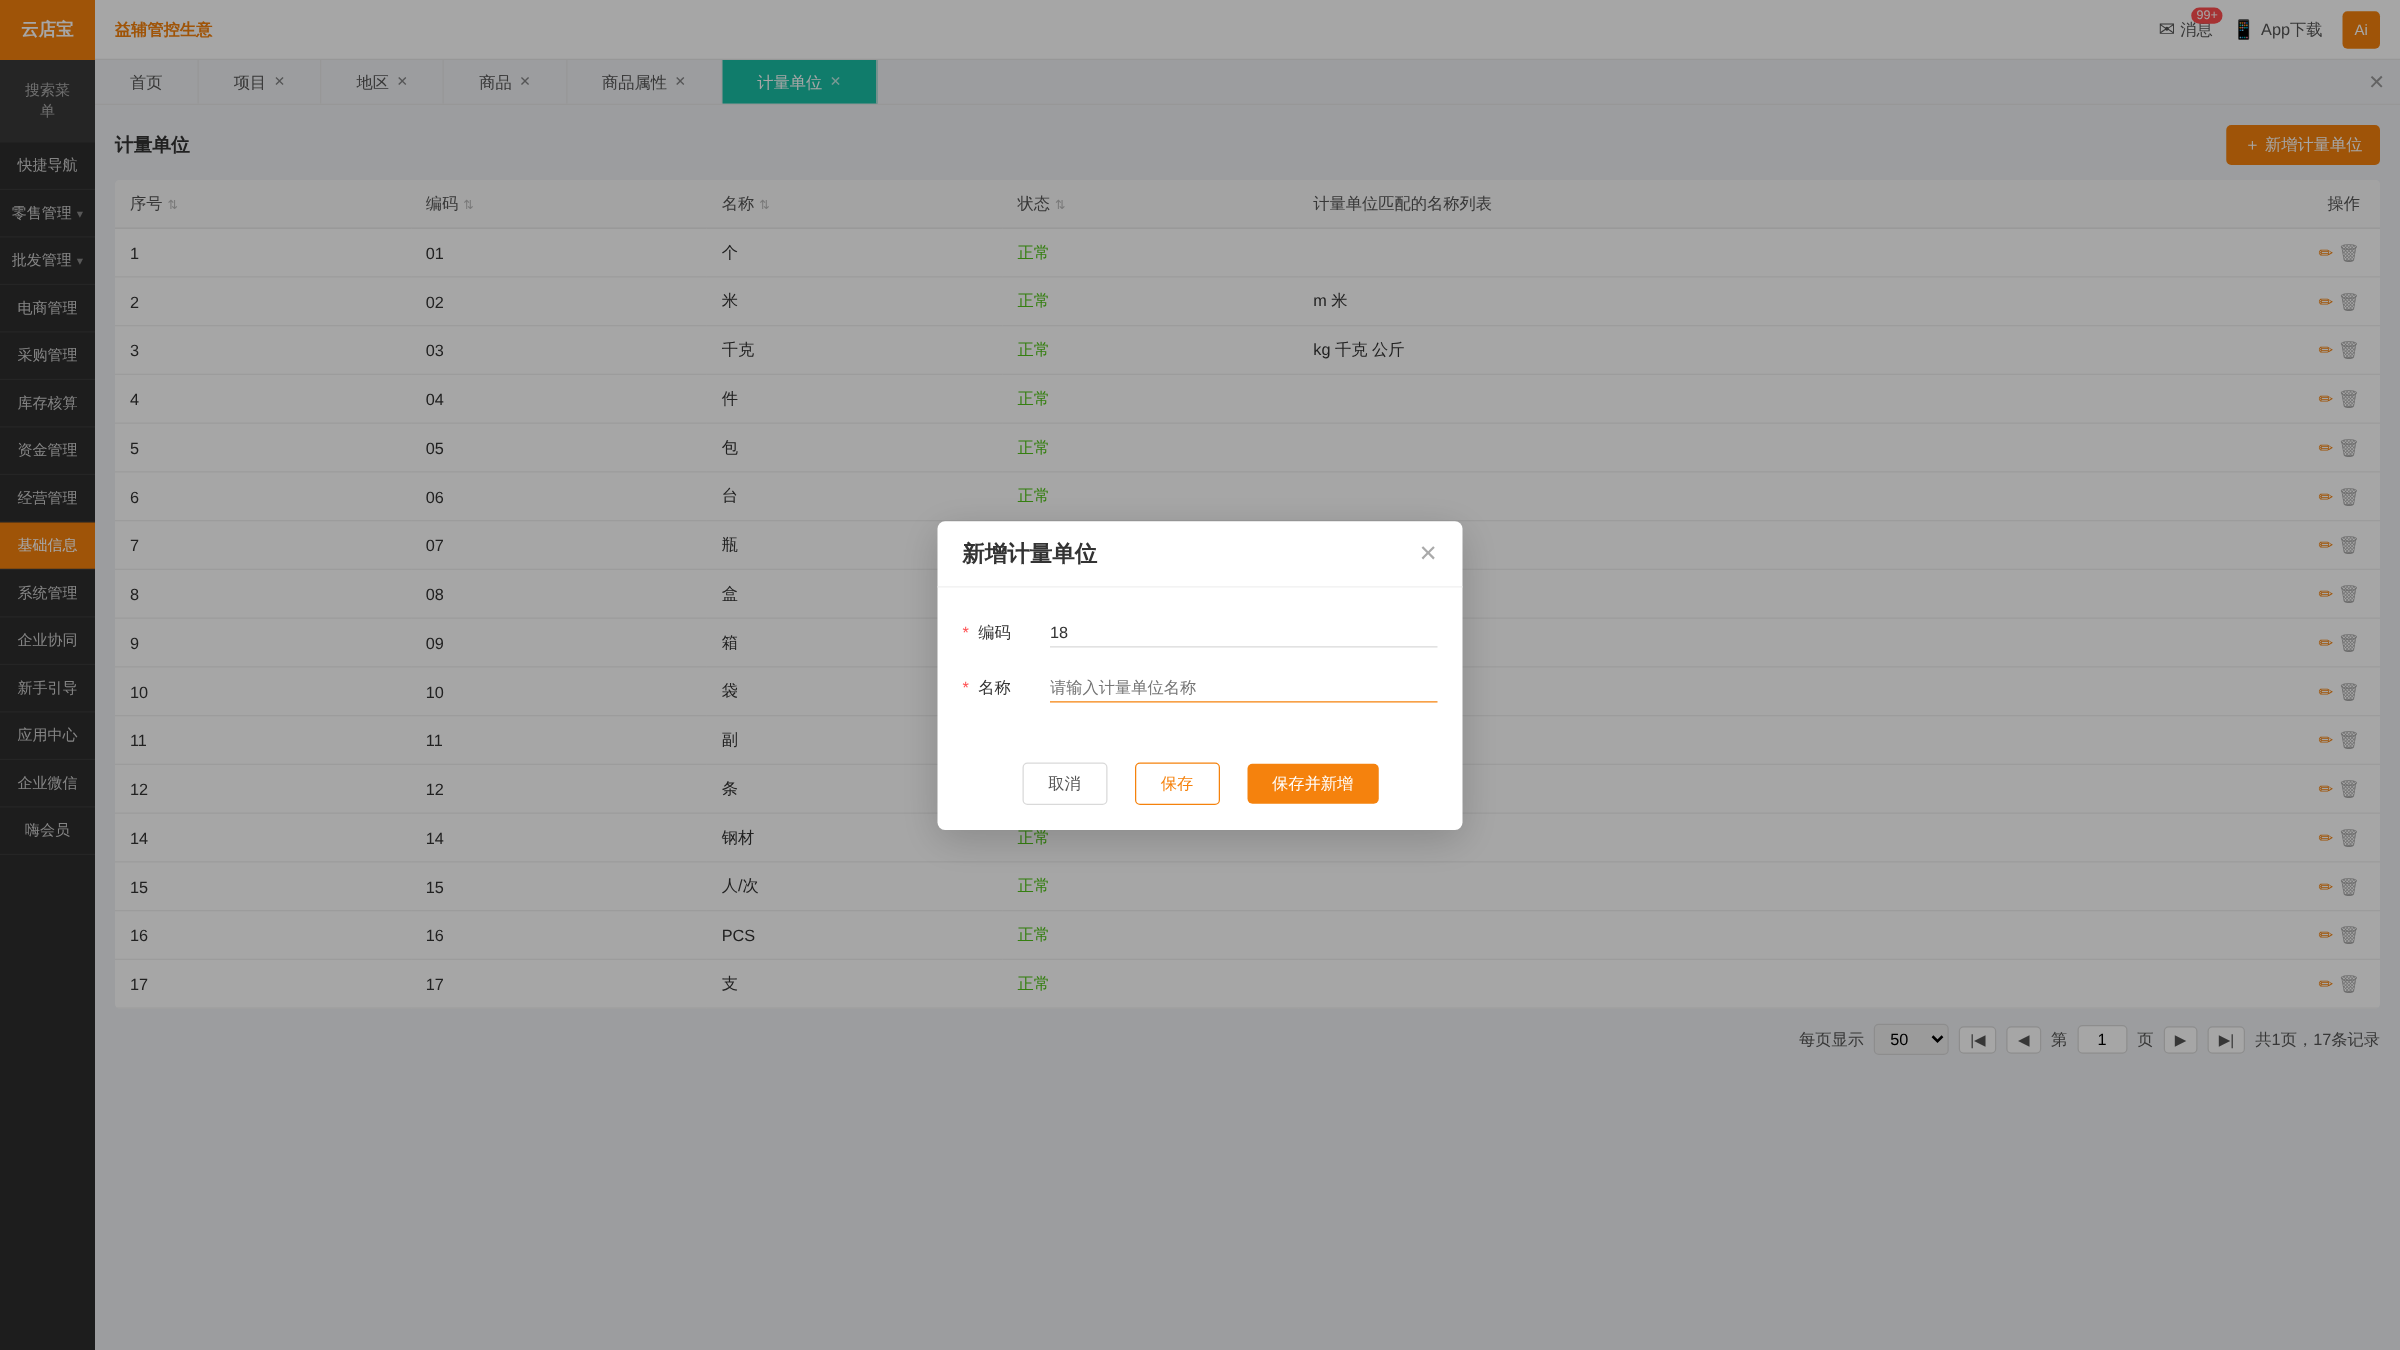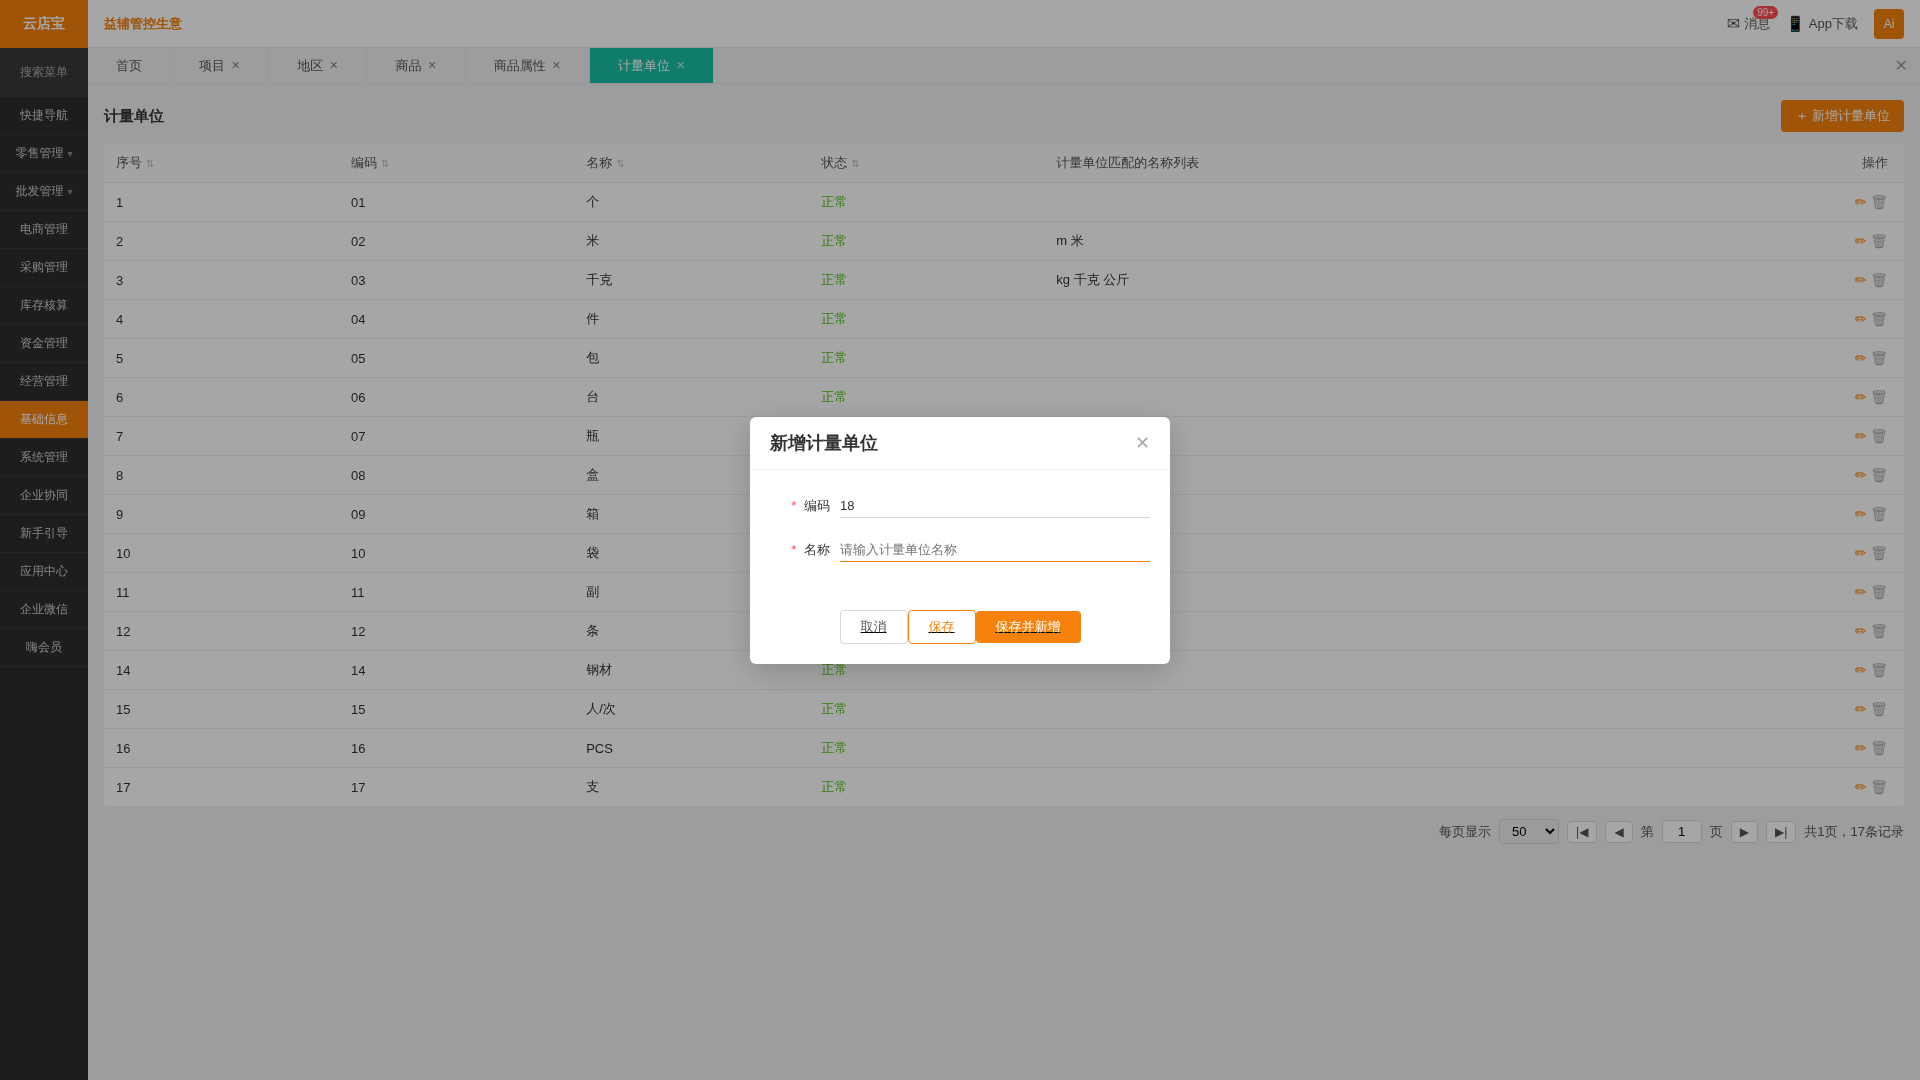--- a/index.html
+++ b/index.html
@@ -1,20 +1,20 @@
 <!DOCTYPE html>
 <html><head>
   <meta charset="utf-8">
   <style>
     * { box-sizing: border-box; margin: 0; padding: 0; }
     body { font-family: "Microsoft YaHei", "PingFang SC", sans-serif; font-size: 13px; background: #f0f2f5; display: flex; height: 1080px; width: 1920px; overflow: hidden; }
 
     
     .sidebar {
-      width: 88px;
+      width: 76px;
       background: #2d2d2d;
       display: flex;
       flex-direction: column;
       flex-shrink: 0;
       height: 100%;
     }
     .sidebar-logo {
       background: #f5820d;
       padding: 10px;
       display: flex;
@@ -281,21 +281,20 @@
     .modal-body {
       padding: 24px 20px 16px;
     }
     .form-item {
       display: flex;
       align-items: center;
       margin-bottom: 20px;
     }
     .form-label {
       width: 60px;
-      text-align: right;
       margin-right: 10px;
       color: #333;
       font-size: 13px;
       flex-shrink: 0;
     }
     .form-required {
       color: #ff4d4f;
       margin-right: 4px;
     }
     .form-input {
@@ -308,22 +307,21 @@
       color: #333;
     }
     .form-input.active-border {
       border-bottom-color: #f5820d;
     }
     .modal-footer {
       display: flex;
       align-items: center;
       justify-content: center;
       padding: 12px 20px 20px;
-      gap: 0;
-      text-decoration: underline;
+      gap: 22px;
     }
     .btn-cancel {
       border: 1px solid #d9d9d9;
       background: white;
       color: #555;
       padding: 7px 20px;
       border-radius: 4px;
       cursor: pointer;
       font-size: 13px;
     }

